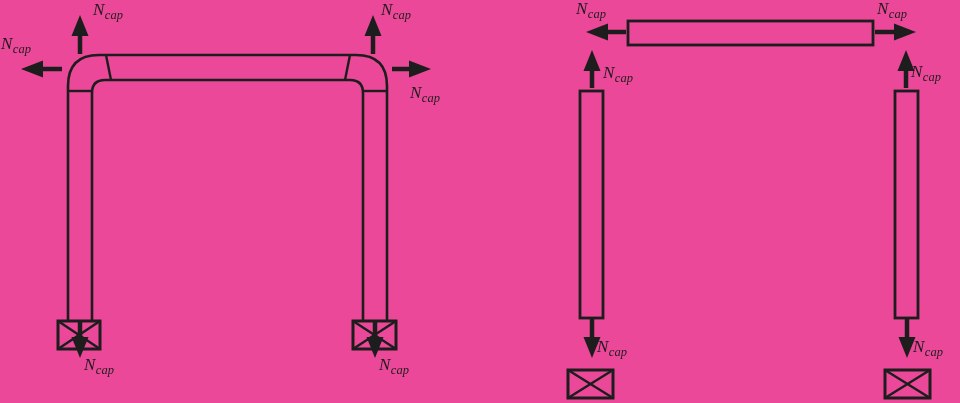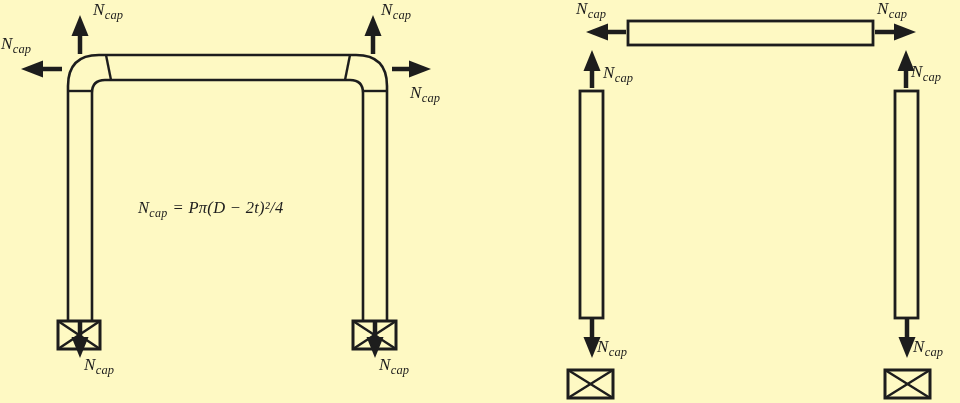--- a/index.html
+++ b/index.html
@@ -1,21 +1,21 @@
 <!DOCTYPE html>
 <html><head>
 <meta charset="utf-8">
 <style>
   html, body { margin: 0; padding: 0; }
   body { background: #ffffff; font-family: "Liberation Serif", "DejaVu Serif", serif; }
   .canvas {
     position: relative;
     width: 960px;
     height: 403px;
-    background: #fef9c3;
+    background: #ec4899;
     overflow: hidden;
   }
   .canvas svg { position: absolute; left: 0; top: 0; }
   .ncap {
     position: absolute;
     font-style: italic;
     font-size: 17px;
     line-height: 1;
     color: #1d1d1d;
     white-space: nowrap;
@@ -157,17 +157,14 @@
   <div class="ncap" style="left:84px; top:356px;"><i>N</i><sub>cap</sub></div>
   <div class="ncap" style="left:379px; top:356px;"><i>N</i><sub>cap</sub></div>
 
   <div class="ncap" style="left:576px; top:0px;"><i>N</i><sub>cap</sub></div>
   <div class="ncap" style="left:877px; top:0px;"><i>N</i><sub>cap</sub></div>
   <div class="ncap" style="left:603px; top:64px;"><i>N</i><sub>cap</sub></div>
   <div class="ncap" style="left:911px; top:63px;"><i>N</i><sub>cap</sub></div>
   <div class="ncap" style="left:597px; top:338px;"><i>N</i><sub>cap</sub></div>
   <div class="ncap" style="left:913px; top:338px;"><i>N</i><sub>cap</sub></div>
 
-  <div class="formula">
-    <i>N</i><sub>cap</sub><span class="rest">= Pπ(D − 2t)²/4</span>
-  </div>
 
 </div>
 
 </body></html>

